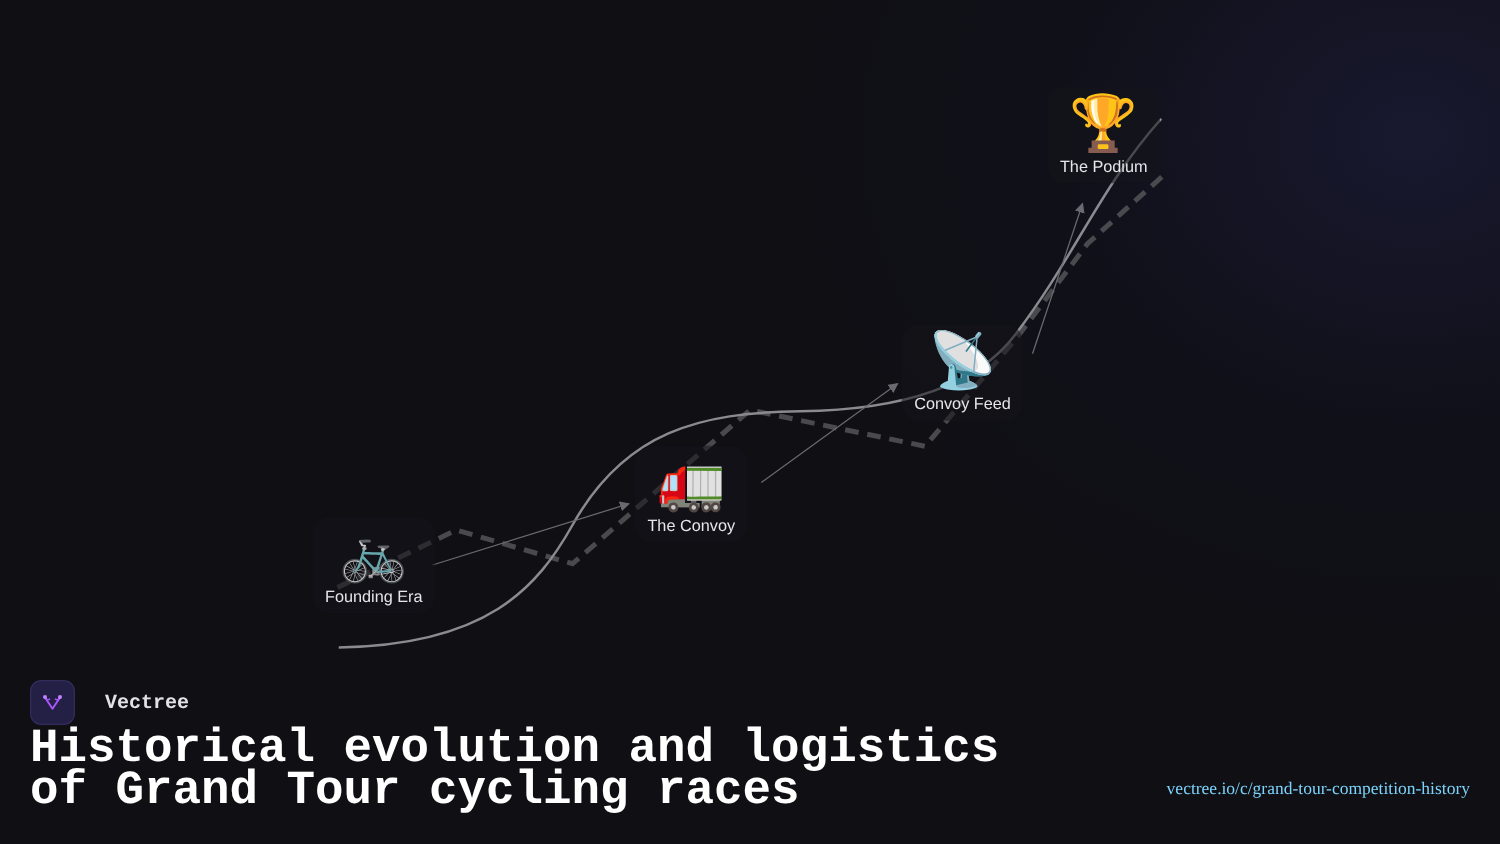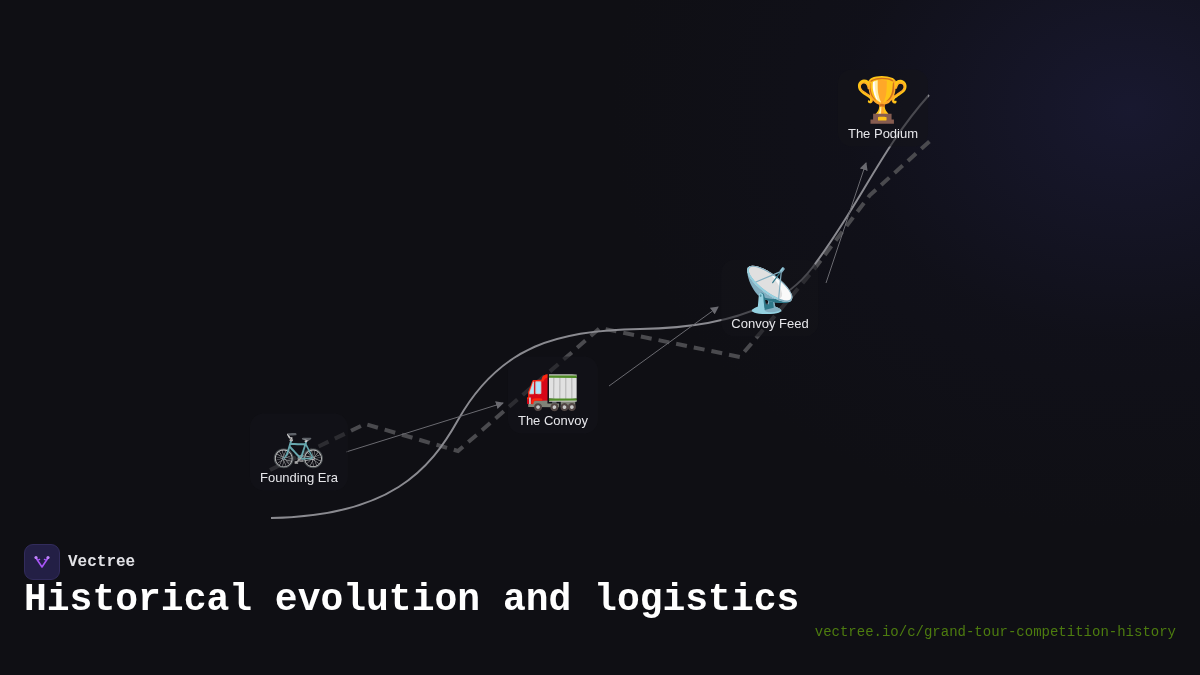--- a/index.html
+++ b/index.html
@@ -30,33 +30,33 @@
     }
     .brand {
       position:absolute; left:24px; top:544px; display:flex; align-items:center;
     }
     .brand-logo {
       width:34px; height:34px; border-radius:9px;
       background:#231f45; border:1px solid #322c5c;
       display:flex; align-items:center; justify-content:center;
     }
     .brand-name {
-      margin-left:8px; color:#e2e2e6; font-weight:bold; font-size:16px;
+      margin-left:24px; color:#e2e2e6; font-weight:bold; font-size:16px;
       font-family:"Liberation Mono", "DejaVu Sans Mono", monospace;
     }
     .title {
       position:absolute; left:24px; top:583px; margin:0;
       color:#ffffff; font-weight:bold; font-size:38px; line-height:33px;
       font-family:Liberation Mono, monospace;
       letter-spacing:0px;
     }
     .url {
       position:absolute; right:24px; top:624px;
-      color:#4d7c0f; font-size:14px;
-      font-family:Liberation Mono, monospace;
+      color:#7dd3fc; font-size:14px;
+      font-family:Liberation Serif, serif;
     }
   </style>
 </head>
 <body>
 
 <div class="bg-glow"></div>
 
 <svg class="paths" width="1200" height="675">
   <defs>
     <marker id="ah" markerWidth="8" markerHeight="8" refX="7" refY="4" orient="auto" markerUnits="userSpaceOnUse">
@@ -104,15 +104,16 @@
       <path d="M15,5 Q13,8 11,6" fill="none" stroke="#a855f7" stroke-width="1.2"></path>
       <circle cx="3" cy="4.5" r="1.6" fill="#c084fc"></circle>
       <circle cx="15" cy="4.5" r="1.6" fill="#c084fc"></circle>
     </svg>
   </div>
   <span class="brand-name">Vectree</span>
 </div>
 
 <h1 class="title">
   <span>Historical evolution and logistics</span><br>
+  <span>of Grand Tour cycling races</span>
 </h1>
 
 <div class="url">vectree.io/c/grand-tour-competition-history</div>
 
 </body></html>

